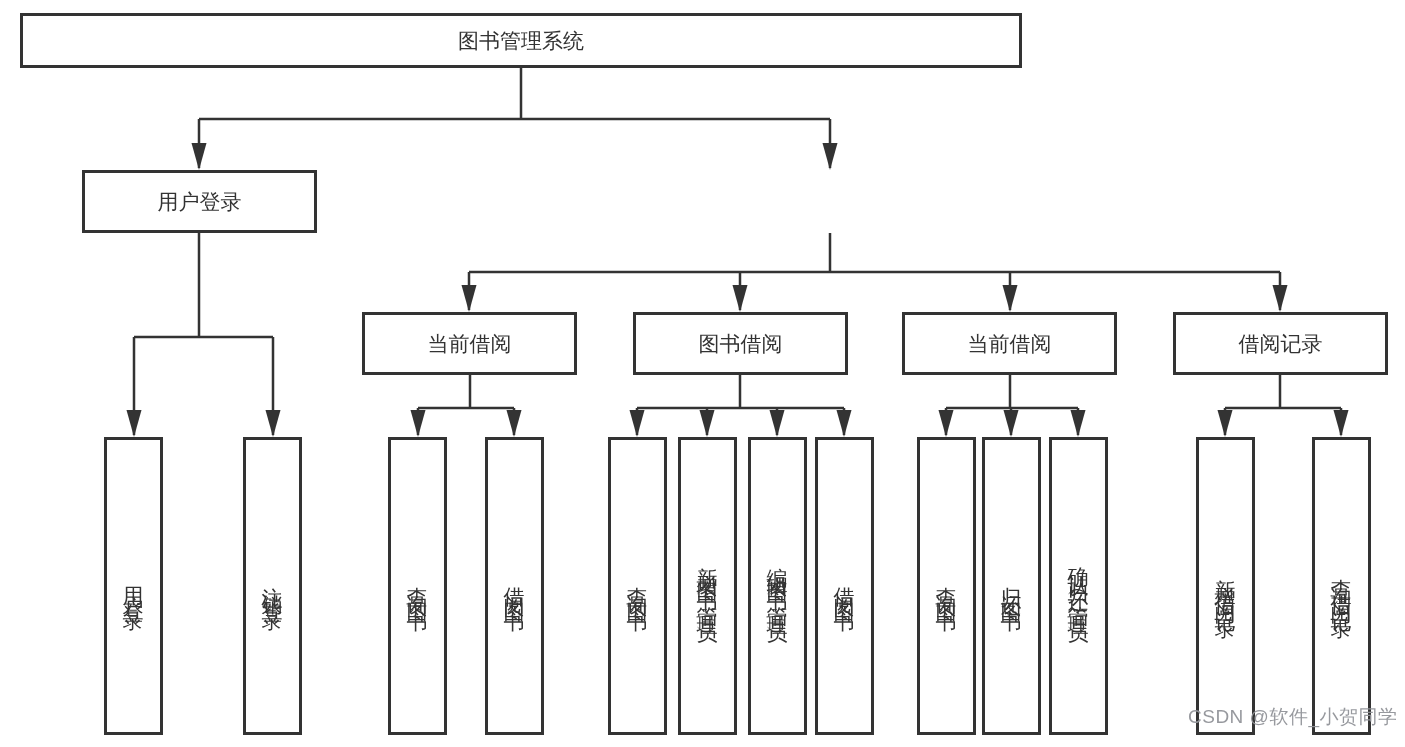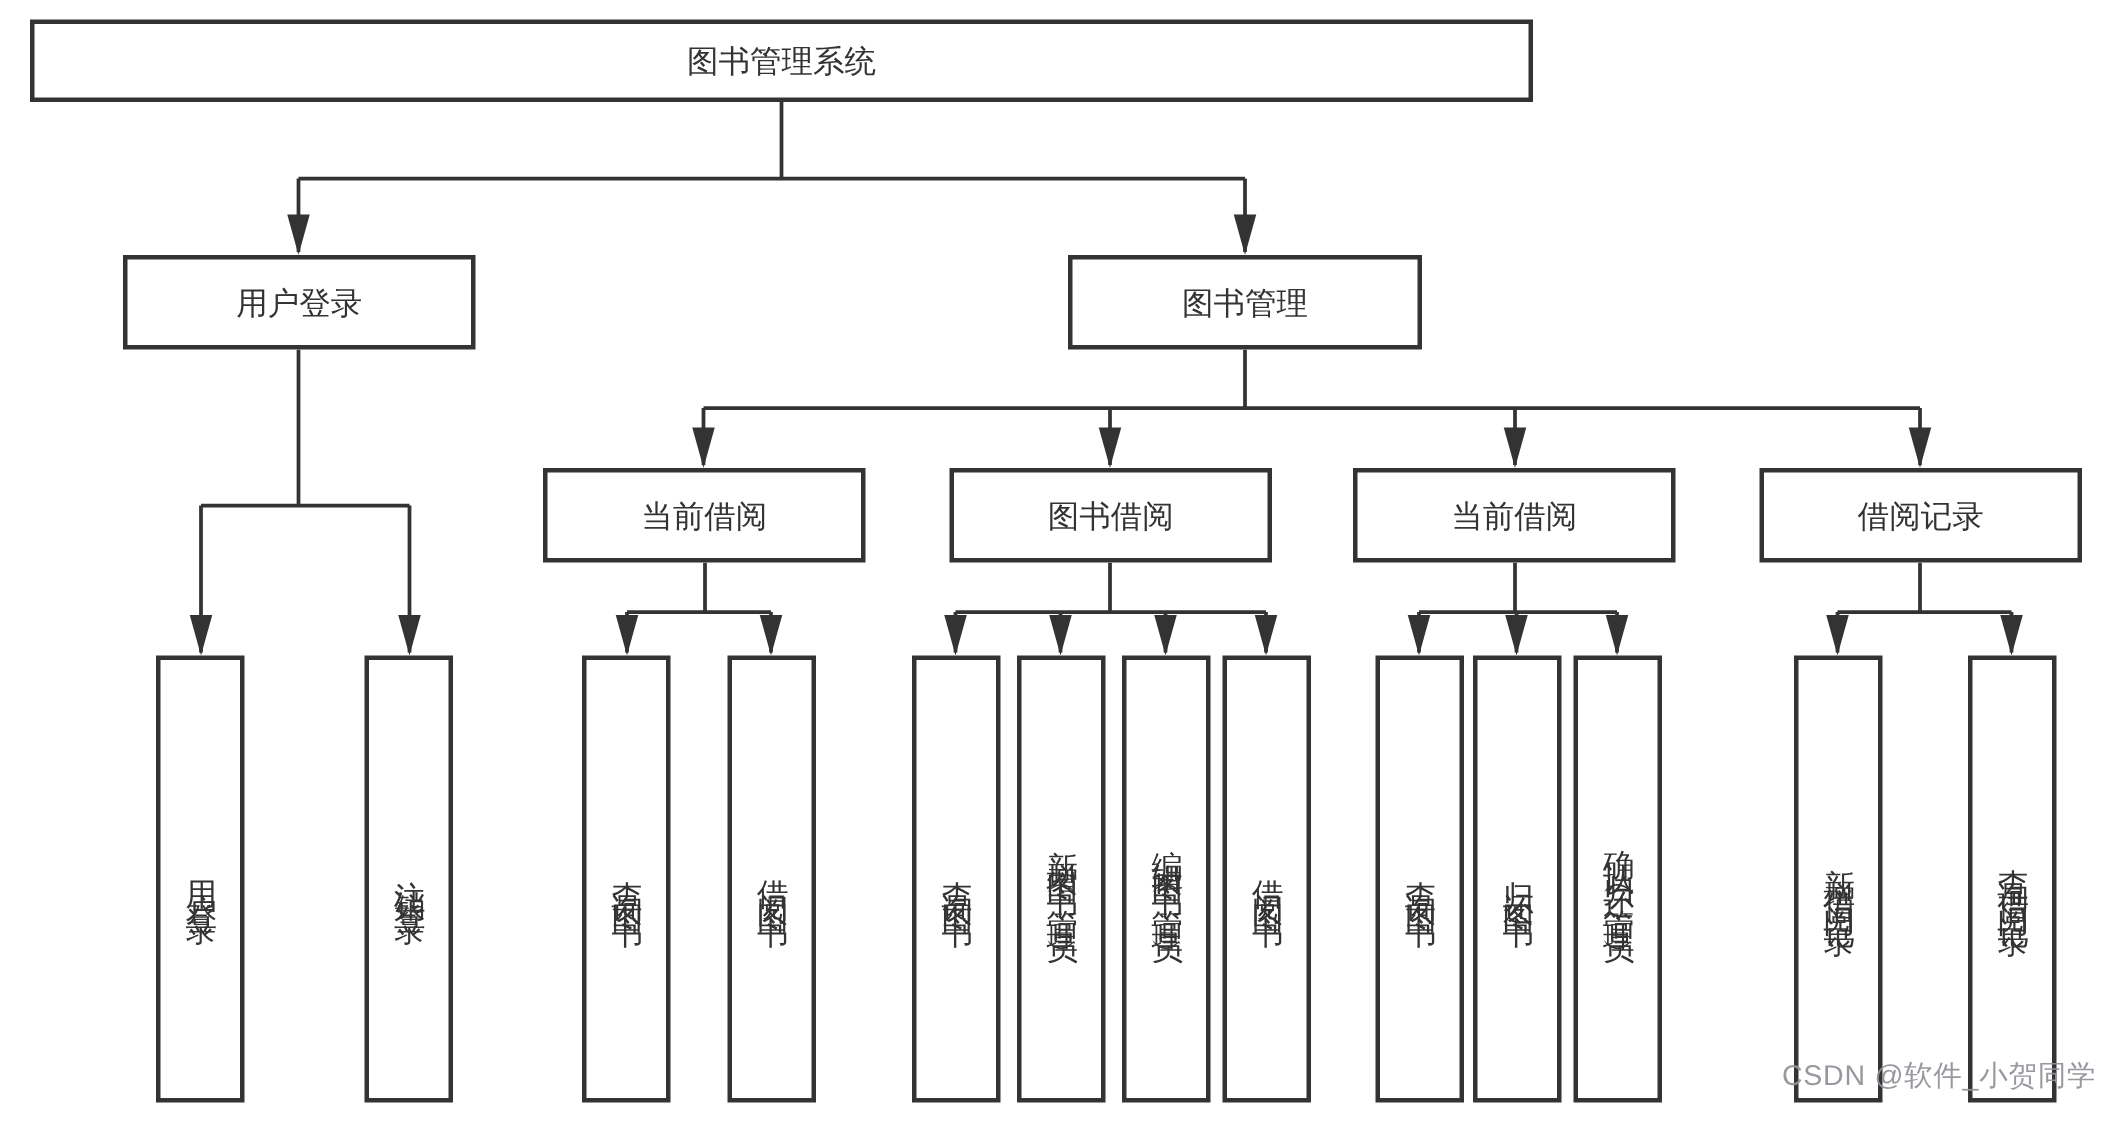--- a/index.html
+++ b/index.html
@@ -102,23 +102,20 @@
       </g>
   </svg>
 
   <div class="box n-root">
     <span>图书管理系统</span>
   </div>
 
   <div class="box n-user">
     <span>用户登录</span>
   </div>
-  <div class="box n-mgmt">
-    <span>图书管理</span>
-  </div>
 
   <div class="box n-l3 n-newbook">
     <span>当前借阅</span>
   </div>
   <div class="box n-l3 n-borrow">
     <span>图书借阅</span>
   </div>
   <div class="box n-l3 n-current">
     <span>当前借阅</span>
   </div>

